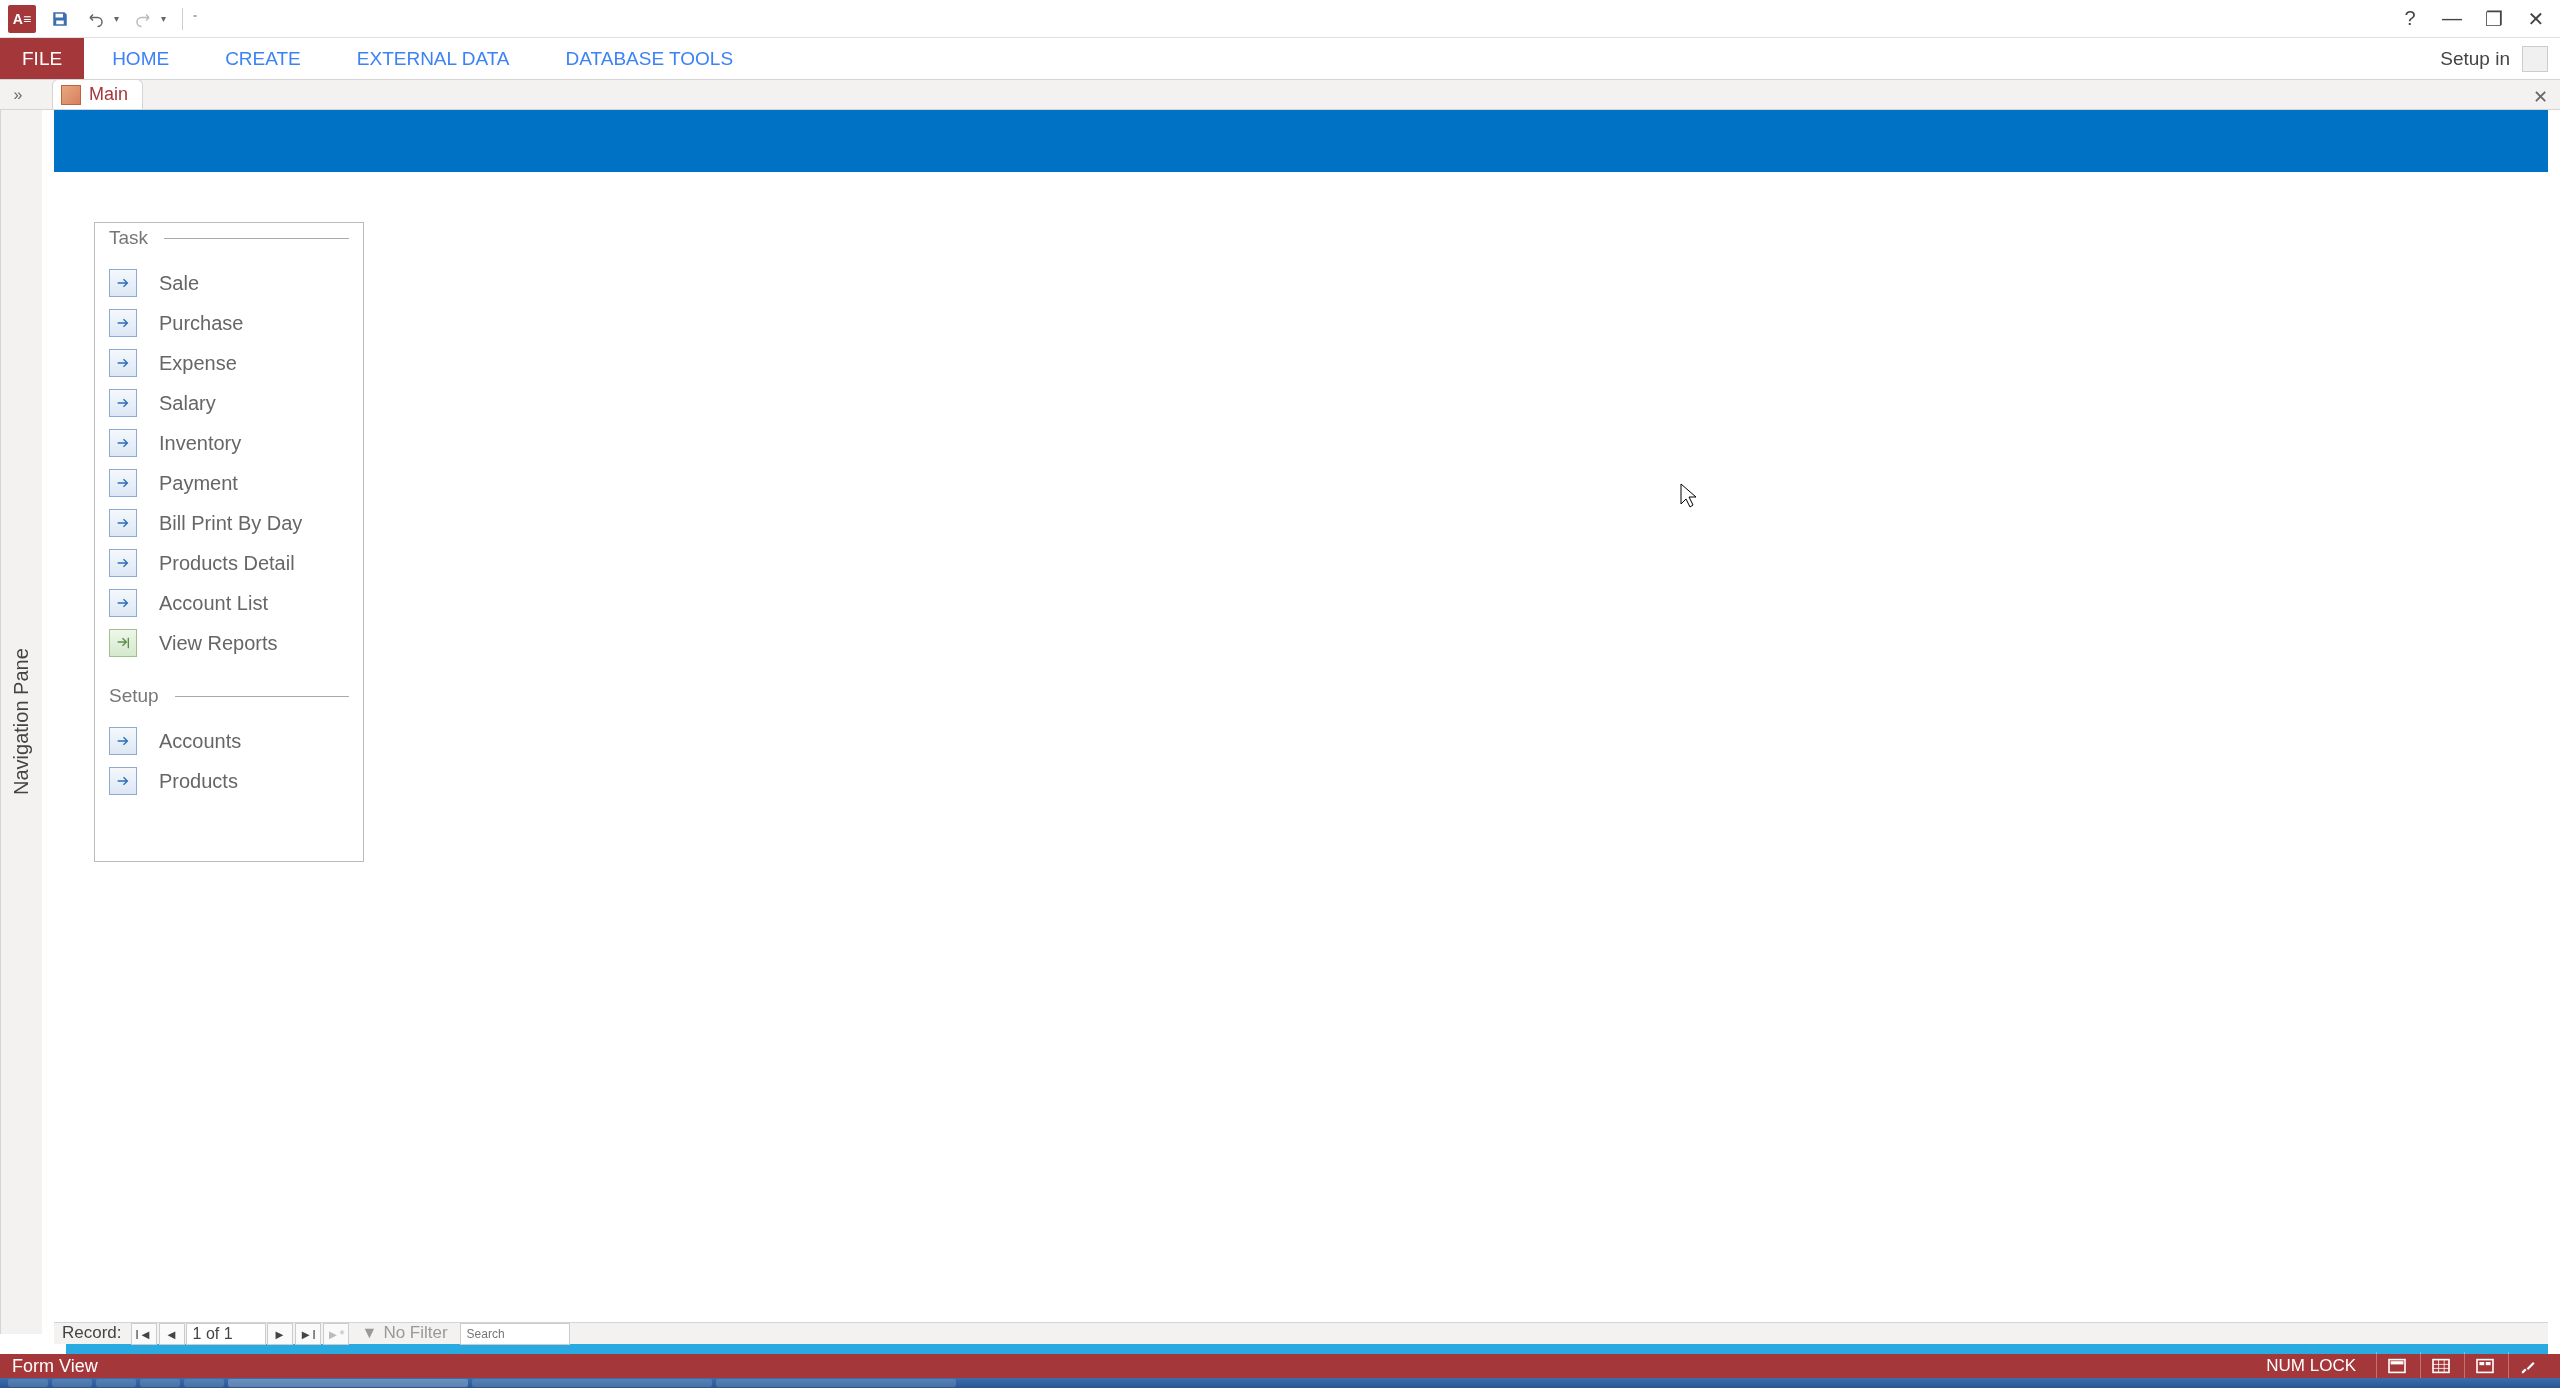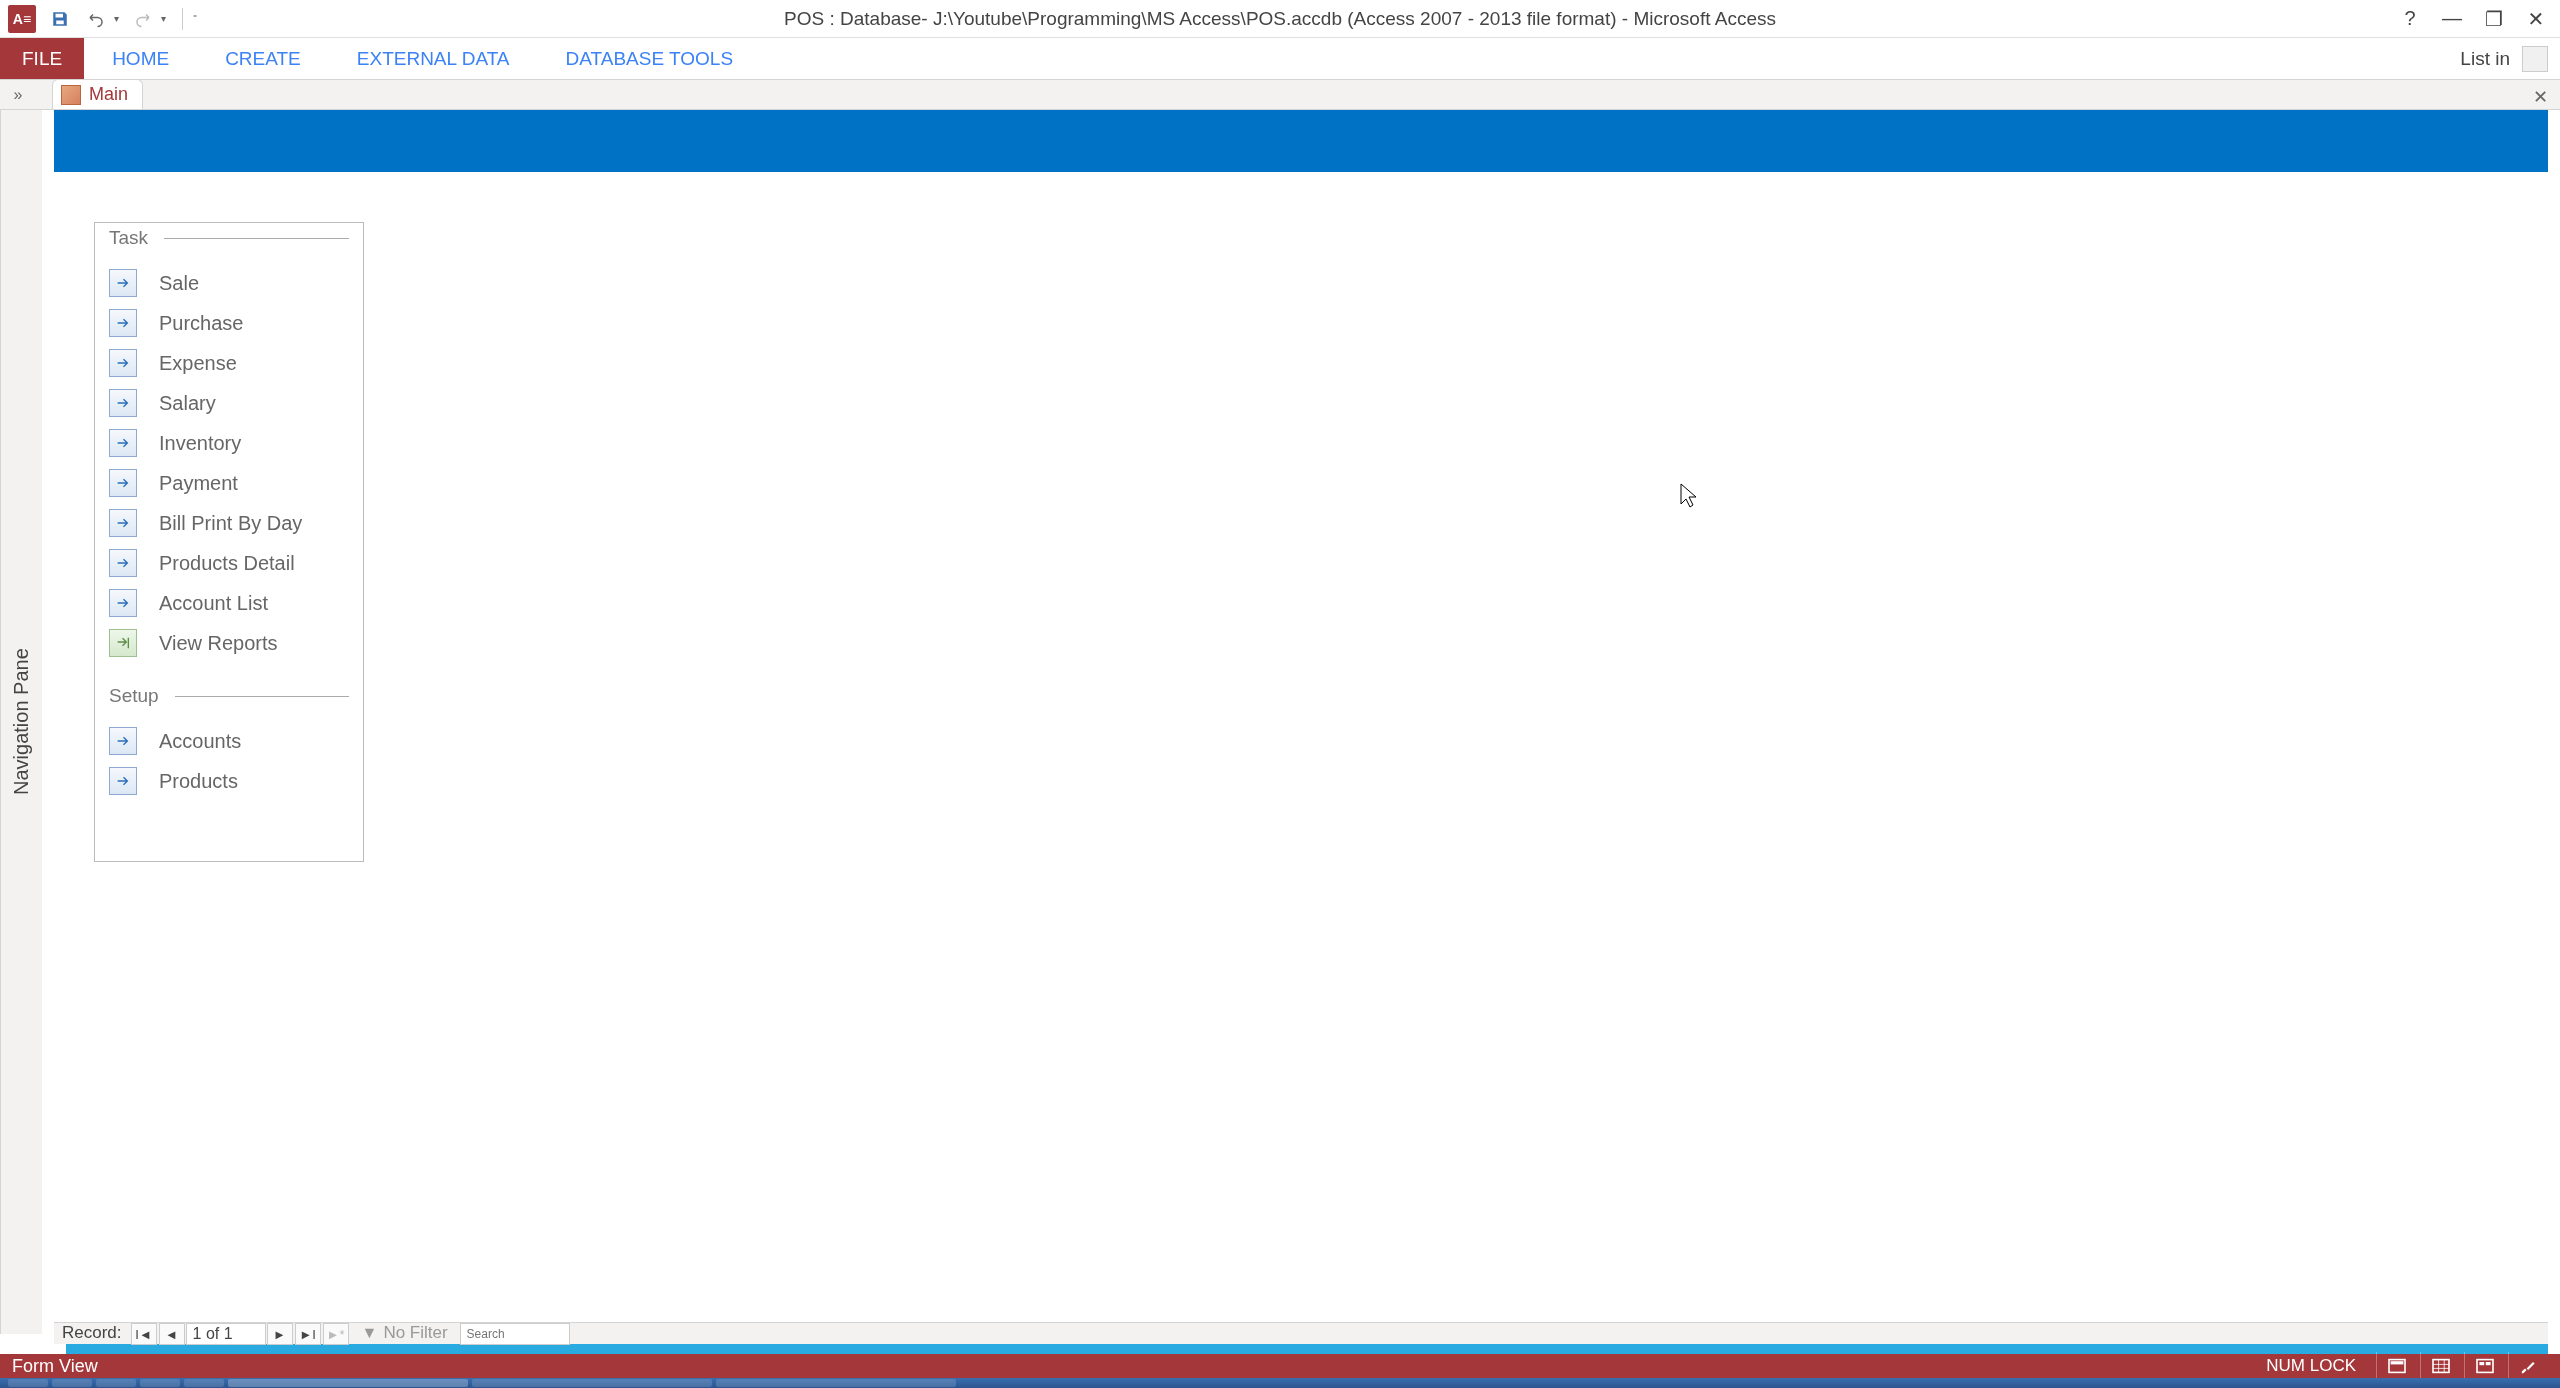--- a/index.html
+++ b/index.html
@@ -94,37 +94,36 @@
     <span class="qat-dropdown">▾</span>
     <div class="qat-icon">
       <svg viewBox="0 0 24 24">
           <path fill="none" stroke="#bbb" stroke-width="2" d="M20 10H10a6 6 0 0 0 0 12M20 10l-4-4M20 10l-4 4"></path>
         </svg>
     </div>
     <span class="qat-dropdown">▾</span>
     <div class="qat-divider"></div>
     <span class="qat-dropdown" style="font-size:12px;">⁼</span>
   </div>
-  <div class="title-text">POS : Database- J:\Youtube\Programming\MS Access\POS.accdb (Access 2007 - 2013 file format) - Microsoft Access</div>
   <div class="title-bar-right">
     <div class="window-btn">?</div>
     <div class="window-btn">—</div>
     <div class="window-btn">❐</div>
     <div class="window-btn">✕</div>
   </div>
 </div>
 
 <div class="ribbon">
   <div class="ribbon-tab file">FILE</div>
   <div class="ribbon-tab">HOME</div>
   <div class="ribbon-tab">CREATE</div>
   <div class="ribbon-tab">EXTERNAL DATA</div>
   <div class="ribbon-tab">DATABASE TOOLS</div>
   <div class="ribbon-right">
-    <span class="signin">List in</span>
+    <span class="signin">Setup in</span>
     <div class="user-avatar"></div>
   </div>
 </div>
 
 <div class="tab-bar">
   <div class="nav-expand">»</div>
   <div class="doc-tab">
     <div class="doc-tab-icon"></div>
     <span class="doc-tab-label">Main</span>
   </div>

